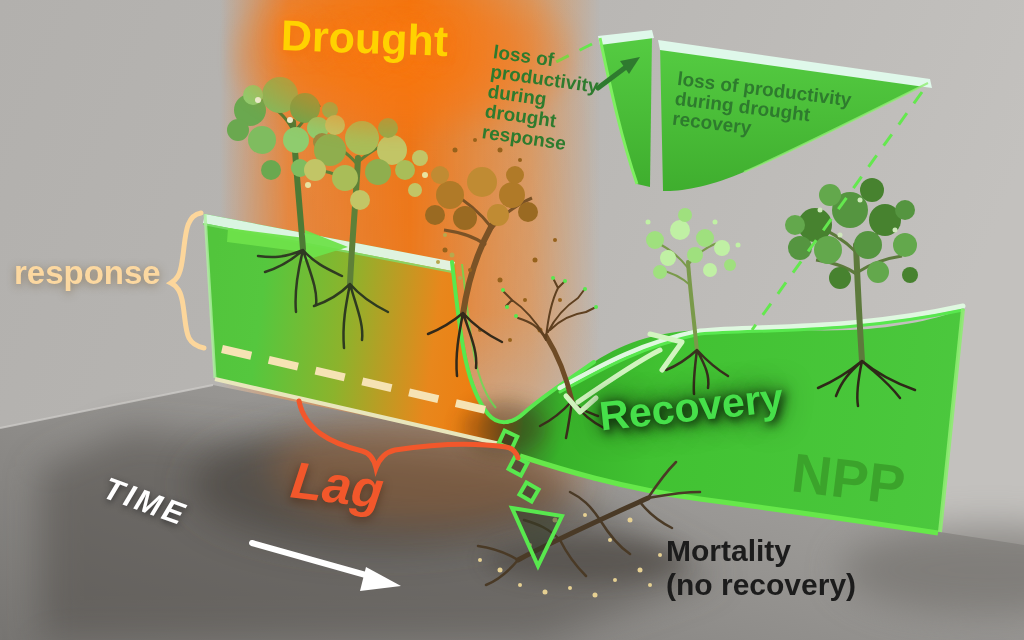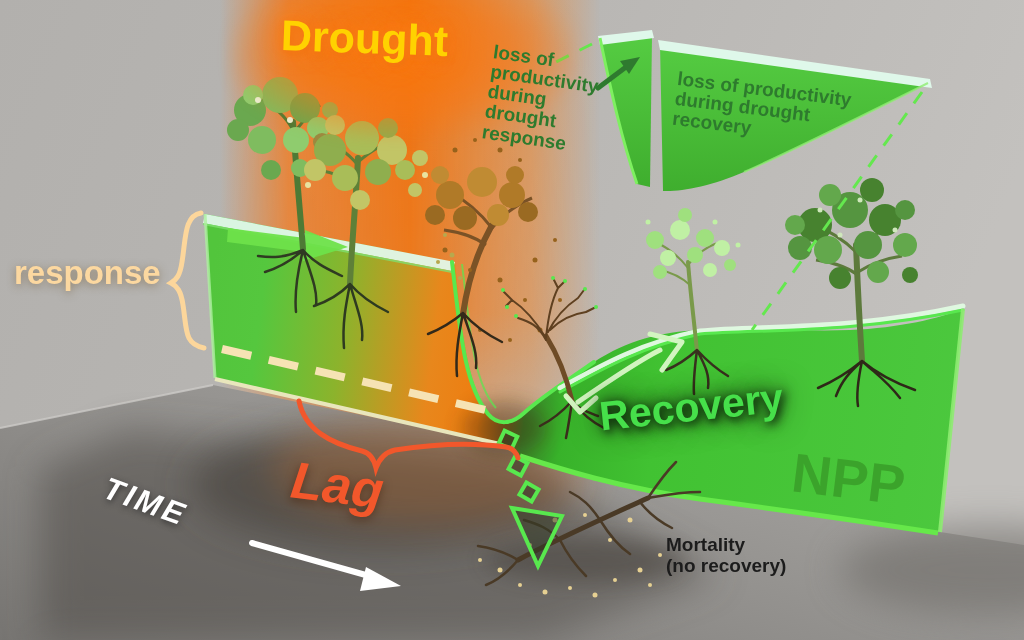--- a/index.html
+++ b/index.html
@@ -18,21 +18,21 @@
     transform:rotate(7deg);}
   .lbl-response{left:14px;top:256px;font-size:33px;color:#fcd8a0;
     text-shadow:0 2px 8px rgba(110,85,45,0.55);}
   .lbl-lag{left:291px;top:458px;font-size:52px;font-style:italic;color:#f2572b;
     transform:rotate(7deg);text-shadow:0 3px 10px rgba(60,25,8,0.55);}
   .lbl-time{left:102px;top:486px;font-size:31px;font-style:italic;color:#ffffff;
     letter-spacing:3px;transform:rotate(20deg);text-shadow:1px 2px 6px rgba(40,40,40,0.8);}
   .lbl-recovery{left:599px;top:386px;font-size:41px;color:#46e04a;transform:rotate(-6deg);
     text-shadow:0 0 16px rgba(18,42,14,0.95),0 0 30px rgba(18,42,14,0.8),2px 3px 8px rgba(10,28,8,0.9);}
   .lbl-npp{left:792px;top:450px;font-size:55px;color:#3aa02a;opacity:.9;transform:rotate(7deg);}
-  .lbl-mortality{left:666px;top:534px;font-size:19px;color:#1c1c1c;line-height:1.12;}
+  .lbl-mortality{left:666px;top:534px;font-size:30px;color:#1c1c1c;line-height:1.12;}
 </style>
 </head>
 <body>
 
 <div id="stage">
 
 <svg id="scene" width="1024" height="640" viewBox="0 0 1024 640">
   <defs>
     <linearGradient id="wallGrad" x1="0" y1="0" x2="1" y2="0.25">
       <stop offset="0" stop-color="#b2b0ad"></stop>

